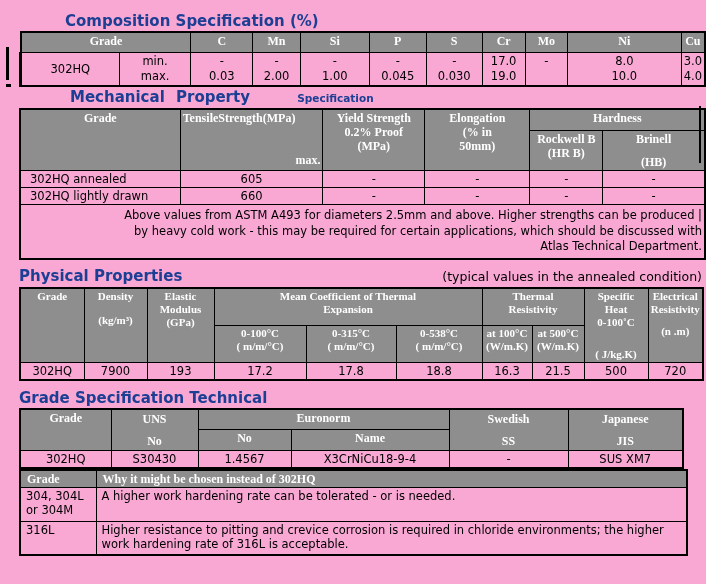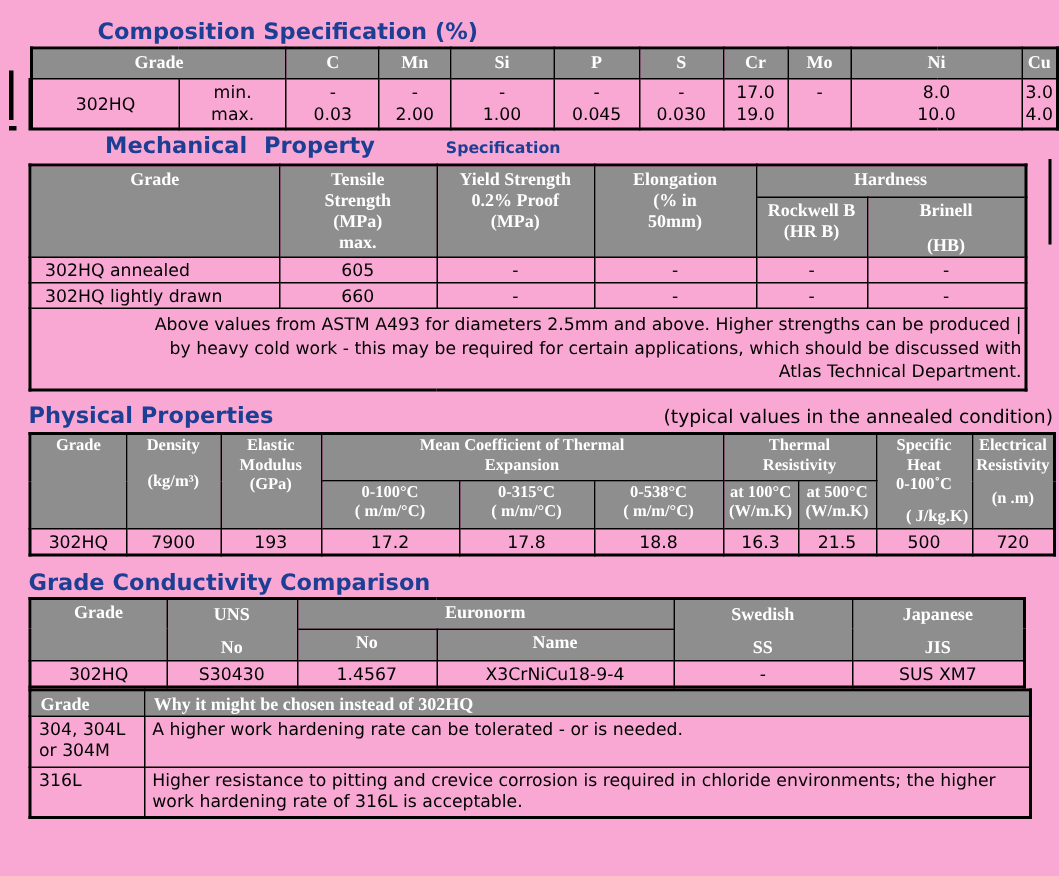--- a/index.html
+++ b/index.html
@@ -21,32 +21,32 @@
   .line{line-height:14px;}
   
   .comp-h tr{height:20px;}
   .comp td .line{height:15px;}
   .thickleft{border-left:3px solid #000;vertical-align:middle;}
   
   .mech .r1{height:22px;}
   .mech .r2{height:38px;}
   .mech .dr{height:17px;}
   .mech td.gradecell{text-align:left;padding-left:9px;}
-  .vflex{display:flex;flex-direction:column;height:56px;}
+  .vflex{display:flex;flex-direction:row;height:56px;}
   .vflex .pushdown{margin-top:auto;}
   .gap-top{margin-top:9px;}
   .notecell{text-align:right;padding:3px 2px 3px 6px;height:46px;}
   .notecell .line{line-height:15.5px;font-size:11.5px;}
   
   .phys th{font-size:11px;line-height:13px;}
   .phys .r1{height:30px;}
   .phys .r2{height:26px;}
   .phys .dr{height:17px;}
   .phys .tall4{padding-top:1px;}
-  .phys .sh-last{margin-top:8px;text-align:right;}
+  .phys .sh-last{margin-top:19px;}
   .phys .er-last{margin-top:9px;}
   .phys .dens2{margin-top:11px;}
   
   .gc .r1{height:20px;}
   .gc .r2{height:20px;}
   .gc .dr{height:17px;}
   .spread{display:flex;flex-direction:column;justify-content:space-between;height:36px;padding:1px 0;}
   
   .alt th{text-align:left;padding-left:6px;font-size:12px;}
   .alt .hr{height:16px;}
@@ -293,21 +293,21 @@
       <td>17.8</td>
       <td>18.8</td>
       <td>16.3</td>
       <td>21.5</td>
       <td>500</td>
       <td>720</td>
     </tr>
   </tbody>
     </table>
 
-  <div class="title gc-title">Grade Conductivity Comparison</div>
+  <div class="title gc-title">Grade Specification Technical</div>
   <table class="gc">
     <colgroup>
       <col style="width:91px">
         <col style="width:87px">
         <col style="width:93px">
       <col style="width:158px">
         <col style="width:119px">
         <col style="width:115px">
     </colgroup>
     <tbody>

